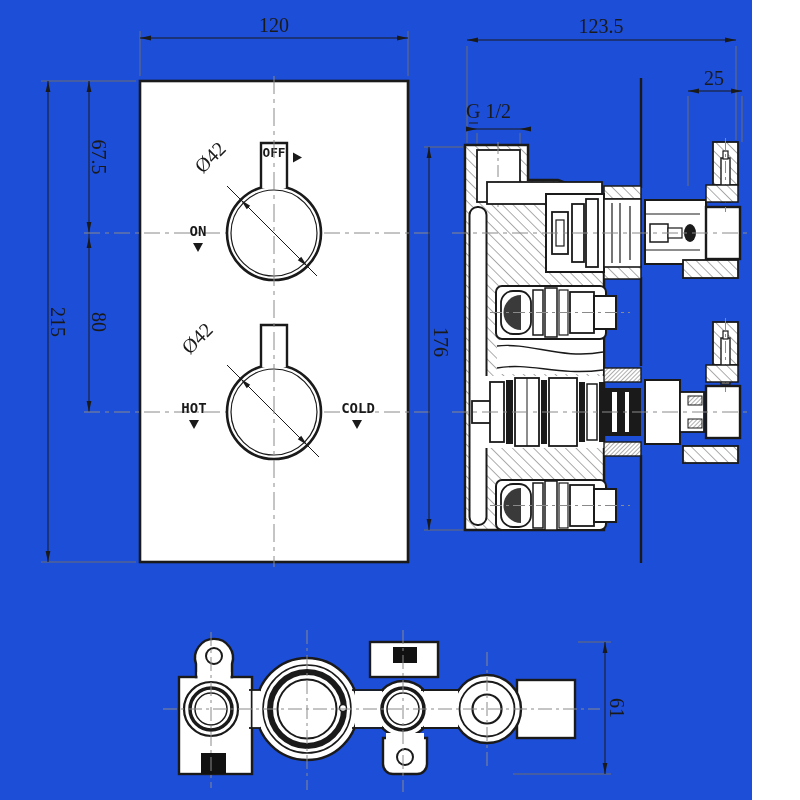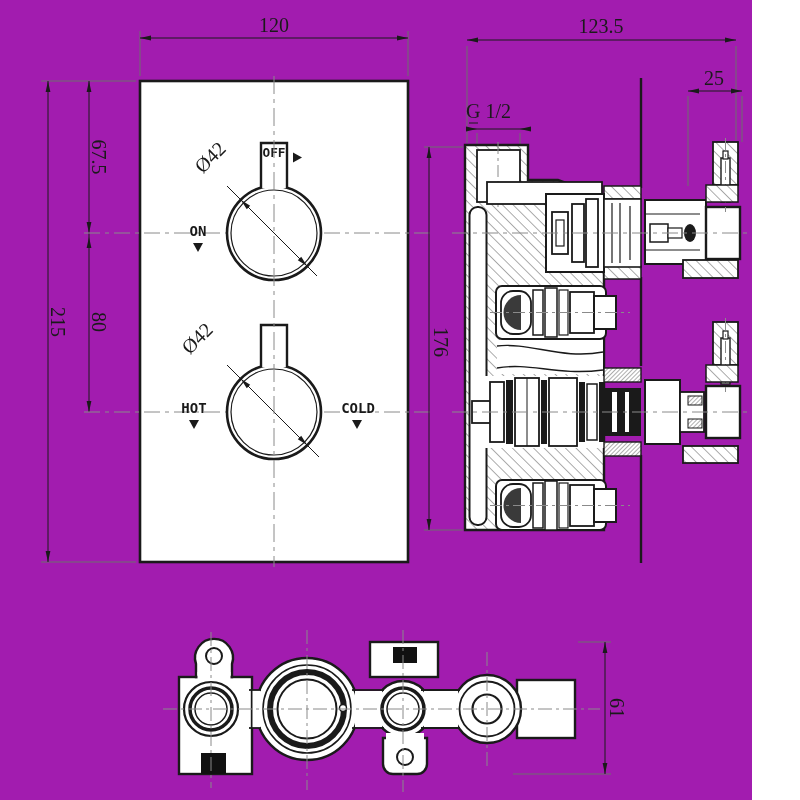--- a/index.html
+++ b/index.html
@@ -1,16 +1,16 @@
 <!DOCTYPE html>
 <html><head>
 <meta charset="utf-8">
 <style>
   html,body{margin:0;padding:0;background:#ffffff;}
-  .canvas{width:752px;height:800px;position:relative;background:#a21caf;overflow:hidden;}
+  .canvas{width:752px;height:800px;position:relative;background:#1d4ed8;overflow:hidden;}
   svg{display:block;}
   text{fill:#1a1a1a;}
   .dim{font-family:"Liberation Serif","DejaVu Serif",serif;font-size:20px;}
   .dim-sm{font-family:"Liberation Serif","DejaVu Serif",serif;font-size:16px;}
   .lbl{font-family:"DejaVu Sans Mono","Liberation Mono",monospace;font-weight:bold;font-size:14px;}
   .lbl-sm{font-family:"DejaVu Sans Mono","Liberation Mono",monospace;font-weight:bold;font-size:12.5px;}
 </style>
 </head>
 <body>
 

